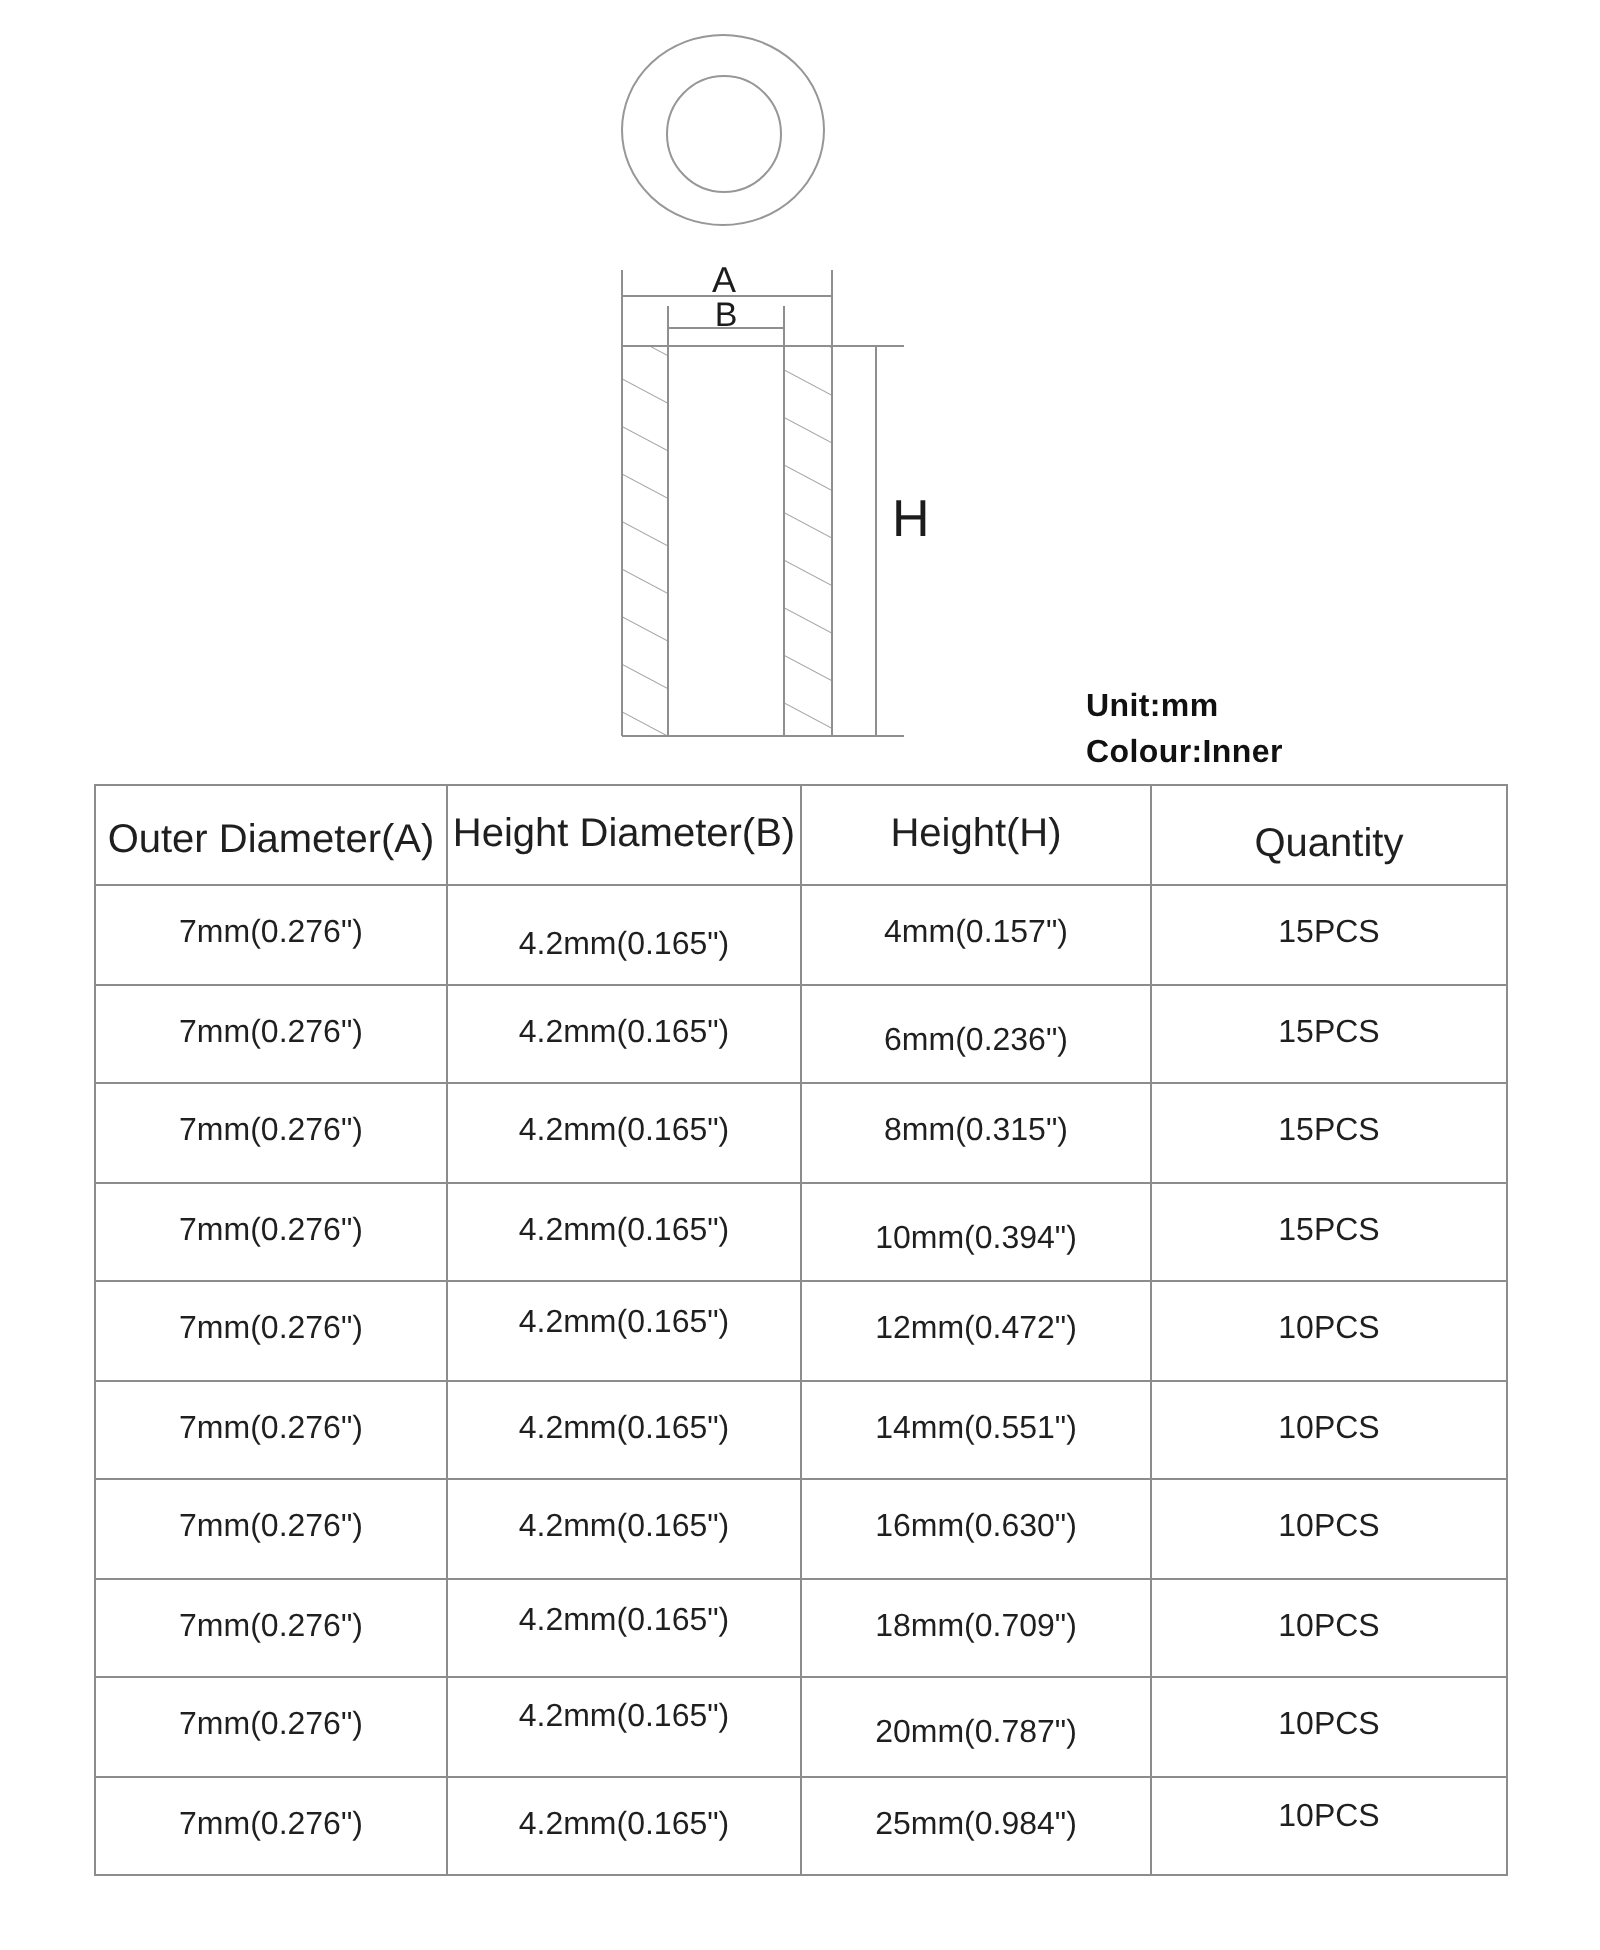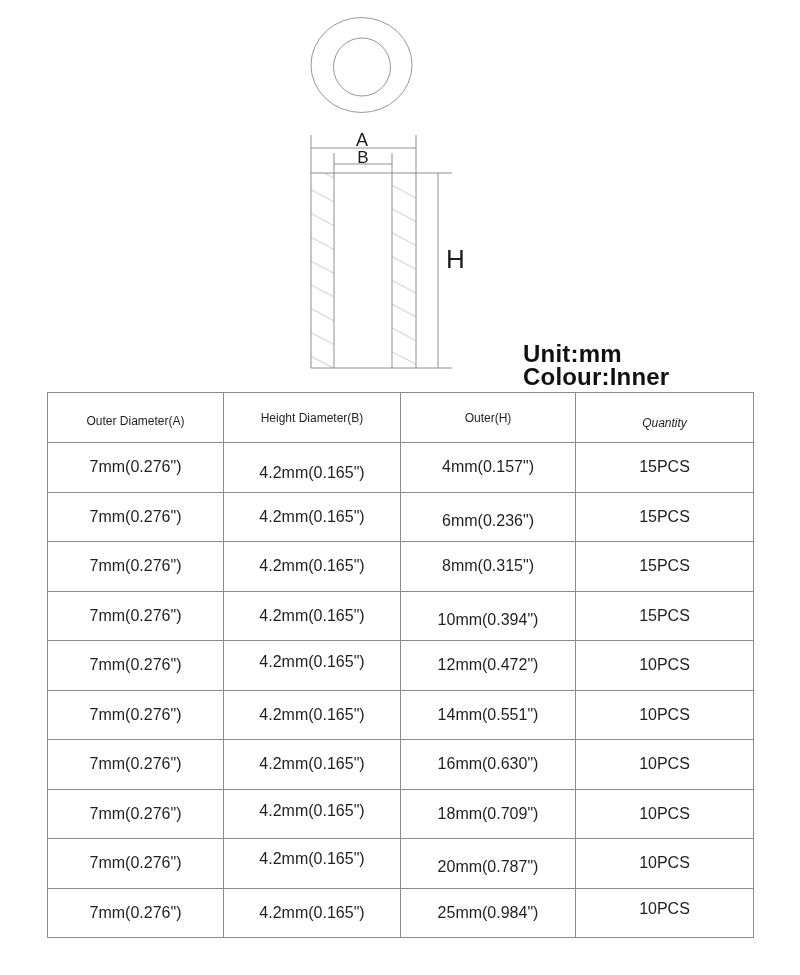--- a/index.html
+++ b/index.html
@@ -21,24 +21,24 @@
     top: 0;
     width: 800px;
     height: 390px;
   }
   .dim-label {
     fill: #1c1c1c;
     font-family: "Liberation Sans", sans-serif;
   }
   .notes {
     position: absolute;
-    left: 523px;
+    left: 543px;
     top: 342px;
     color: #111111;
-    font-size: 24px;
+    font-size: 16px;
     font-weight: bold;
     line-height: 23px;
     letter-spacing: 0.2px;
     white-space: nowrap;
   }
   table.spec {
     position: absolute;
     left: 47px;
     top: 392px;
     width: 706px;
@@ -54,25 +54,25 @@
   table.spec th, table.spec td {
     border: 1px solid #8c8c8c;
     text-align: center;
     vertical-align: middle;
     font-weight: normal;
     padding: 0;
     position: relative;
     overflow: hidden;
     white-space: nowrap;
   }
-  table.spec th { height: 49px; font-size: 12px; }
+  table.spec th { height: 49px; font-size: 20px; }
   table.spec td { height: 48.5px; }
   
   table.spec thead th:nth-child(1) { top: 3px; }
-  table.spec thead th:nth-child(4) { top: 5px; font-style: italic; }
+  table.spec thead th:nth-child(4) { top: 5px; }
   table.spec tbody tr:nth-child(1) td:nth-child(2) { top: 6px; }
   table.spec tbody tr:nth-child(2) td:nth-child(3) { top: 4px; }
   table.spec tbody tr:nth-child(4) td:nth-child(3) { top: 4px; }
   table.spec tbody tr:nth-child(5) td:nth-child(2) { top: -3px; }
   table.spec tbody tr:nth-child(8) td:nth-child(2) { top: -3px; }
   table.spec tbody tr:nth-child(9) td:nth-child(2) { top: -4px; }
   table.spec tbody tr:nth-child(9) td:nth-child(3) { top: 4px; }
   table.spec tbody tr:nth-child(10) td:nth-child(4) { top: -4px; }
 </style>
 </head>
@@ -126,21 +126,21 @@
     <colgroup>
       <col class="c1">
         <col class="c2">
         <col class="c3">
         <col class="c4">
     </colgroup>
     <thead>
       <tr>
         <th>Outer Diameter(A)</th>
         <th>Height Diameter(B)</th>
-        <th>Outer(H)</th>
+        <th>Height(H)</th>
         <th>Quantity</th>
       </tr>
     </thead>
     <tbody>
         <tr>
           <td>7mm(0.276")</td>
           <td>4.2mm(0.165")</td>
           <td>4mm(0.157")</td>
           <td>15PCS</td>
         </tr>

